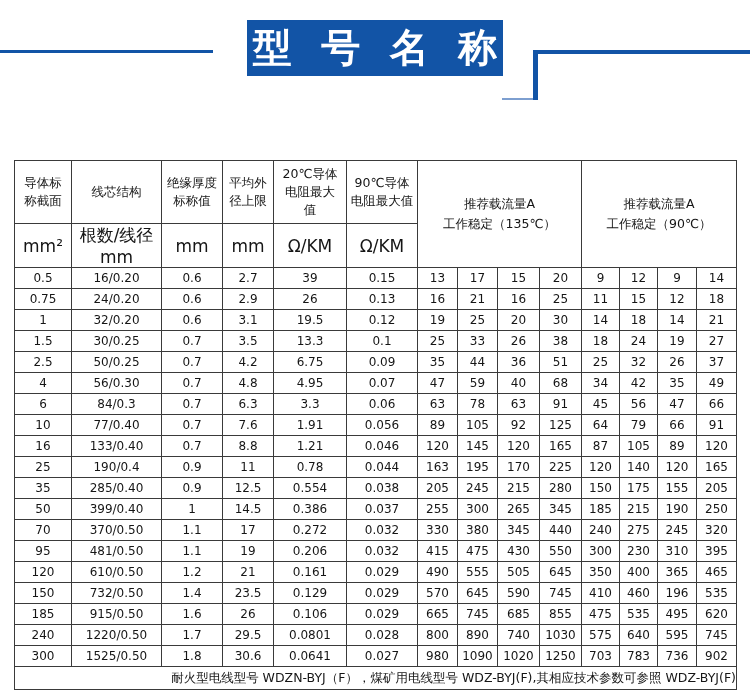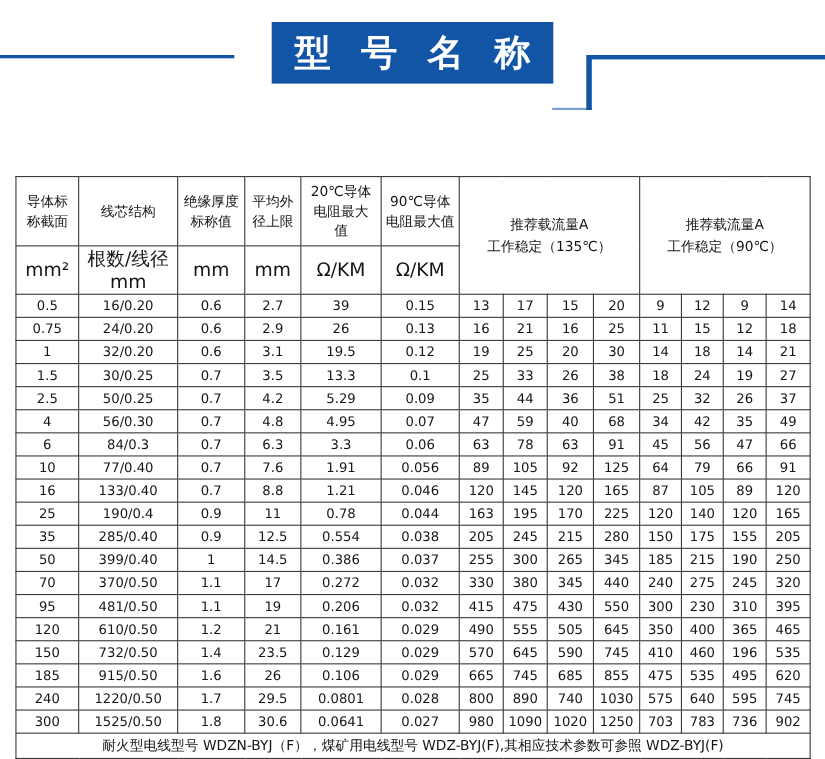--- a/index.html
+++ b/index.html
@@ -6,37 +6,37 @@
   html,body{margin:0;padding:0;}
   body{
     width:750px;height:690px;position:relative;background:#ffffff;
     font-family:"DejaVu Sans","Liberation Sans",sans-serif;color:#151515;
   }
   
   .line-left{position:absolute;left:0;top:50px;width:213px;height:3px;background:var(--accent);}
   .title-box{
     position:absolute;left:247px;top:20px;width:256px;height:56px;background:var(--accent);
     color:#ffffff;display:flex;align-items:center;justify-content:center;
-    font-size:33px;font-weight:bold;letter-spacing:8px;text-indent:8px;white-space:nowrap;
+    font-size:39px;font-weight:bold;letter-spacing:8px;text-indent:8px;white-space:nowrap;
   }
   .connector{position:absolute;left:502px;top:98px;width:36px;height:2px;background:#7d9fd0;}
   .step-v{position:absolute;left:533px;top:50px;width:5px;height:50px;background:var(--accent);}
   .line-right{position:absolute;left:537px;top:50px;width:213px;height:4px;background:var(--accent);}
   
   table.spec{
     position:absolute;left:14px;top:160px;border-collapse:collapse;table-layout:fixed;
   }
   .spec th,.spec td{
     border:1px solid var(--border);text-align:center;vertical-align:middle;
     font-weight:normal;padding:0;overflow:hidden;
   }
   .spec thead tr.label-row th{height:62px;font-size:12.5px;line-height:18px;}
   .spec thead tr.unit-row td{height:22px;font-size:17px;}
   .spec tbody td{height:20px;font-size:12px;}
-  .spec tfoot td{height:22px;font-size:12.5px;text-align:center;padding-left:0;}
+  .spec tfoot td{height:22px;font-size:12.5px;text-align:right;padding-left:0;}
   .grp-line{line-height:20px;}
 </style>
 </head>
 <body>
 
 <div class="line-left"></div>
 <div class="title-box">
   <span>型 号 名 称</span>
 </div>
 <div class="connector"></div>
@@ -167,21 +167,21 @@
         <td>18</td>
         <td>24</td>
         <td>19</td>
         <td>27</td>
       </tr>
       <tr>
         <td>2.5</td>
         <td>50/0.25</td>
         <td>0.7</td>
         <td>4.2</td>
-        <td>5.29</td>
+        <td>6.75</td>
         <td>0.09</td>
         <td>35</td>
         <td>44</td>
         <td>36</td>
         <td>51</td>
         <td>25</td>
         <td>32</td>
         <td>26</td>
         <td>37</td>
       </tr>

